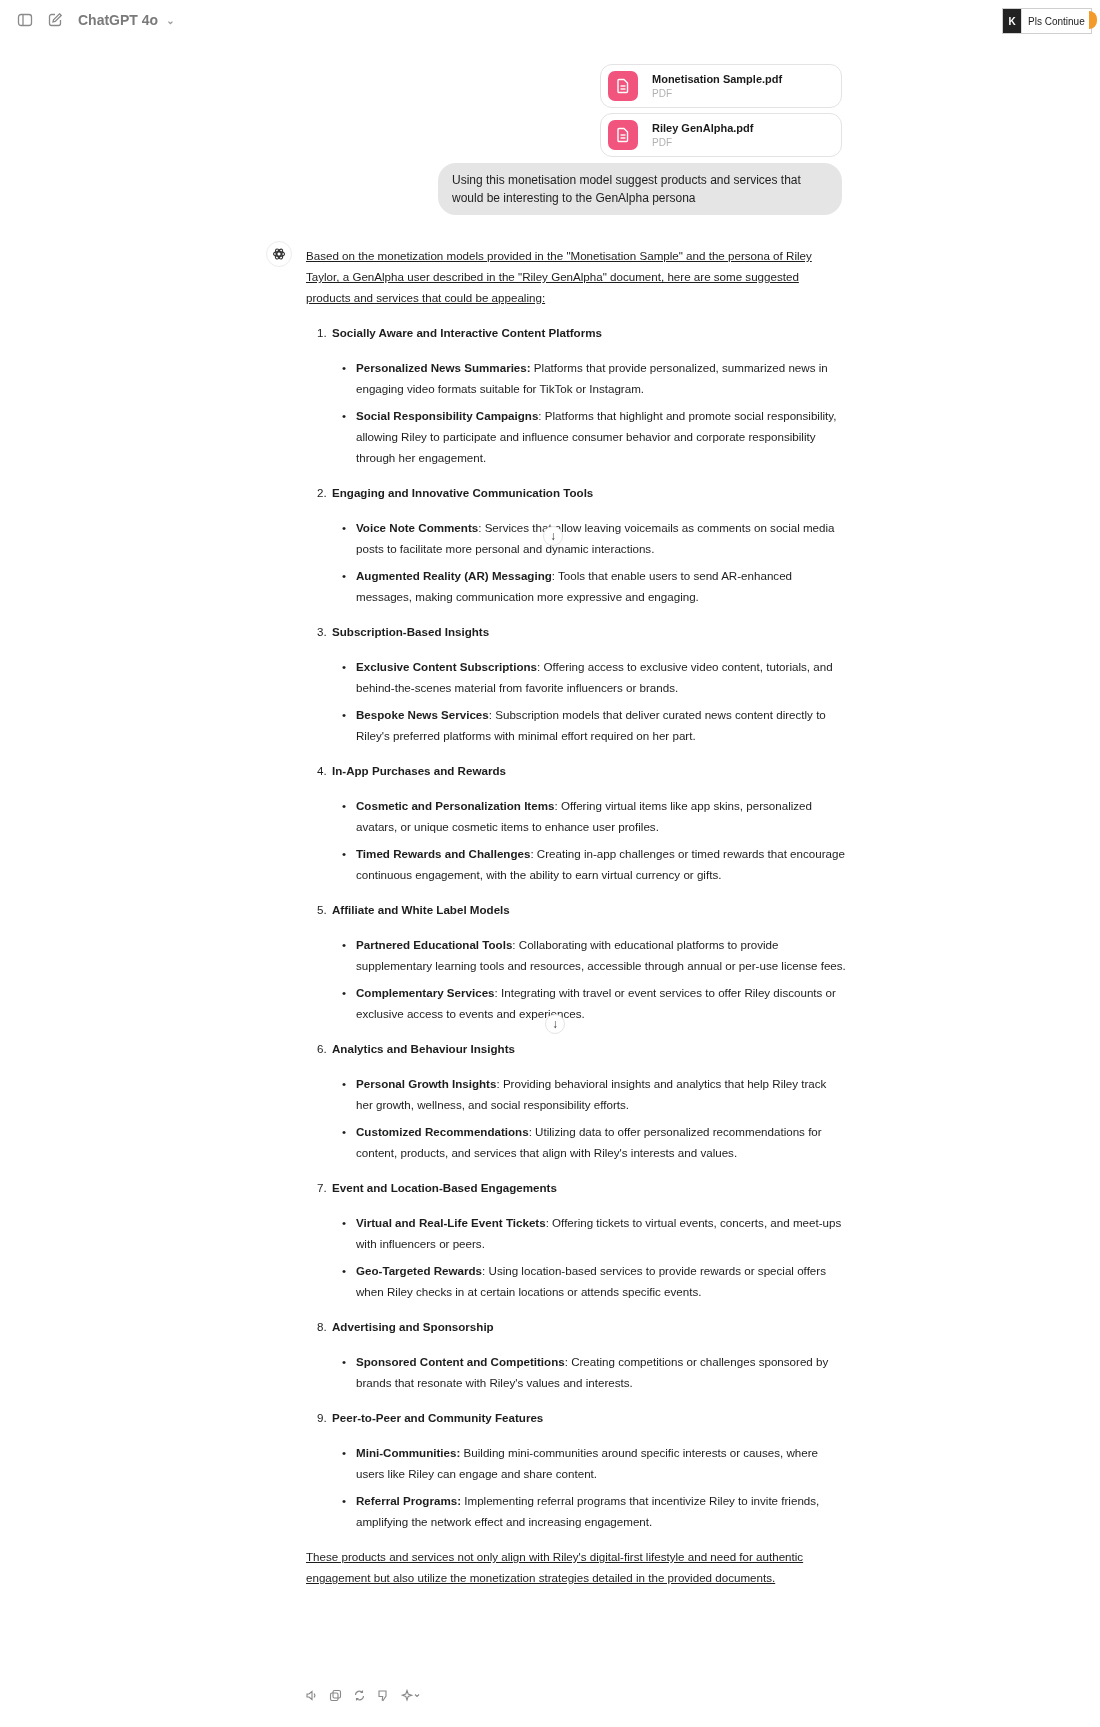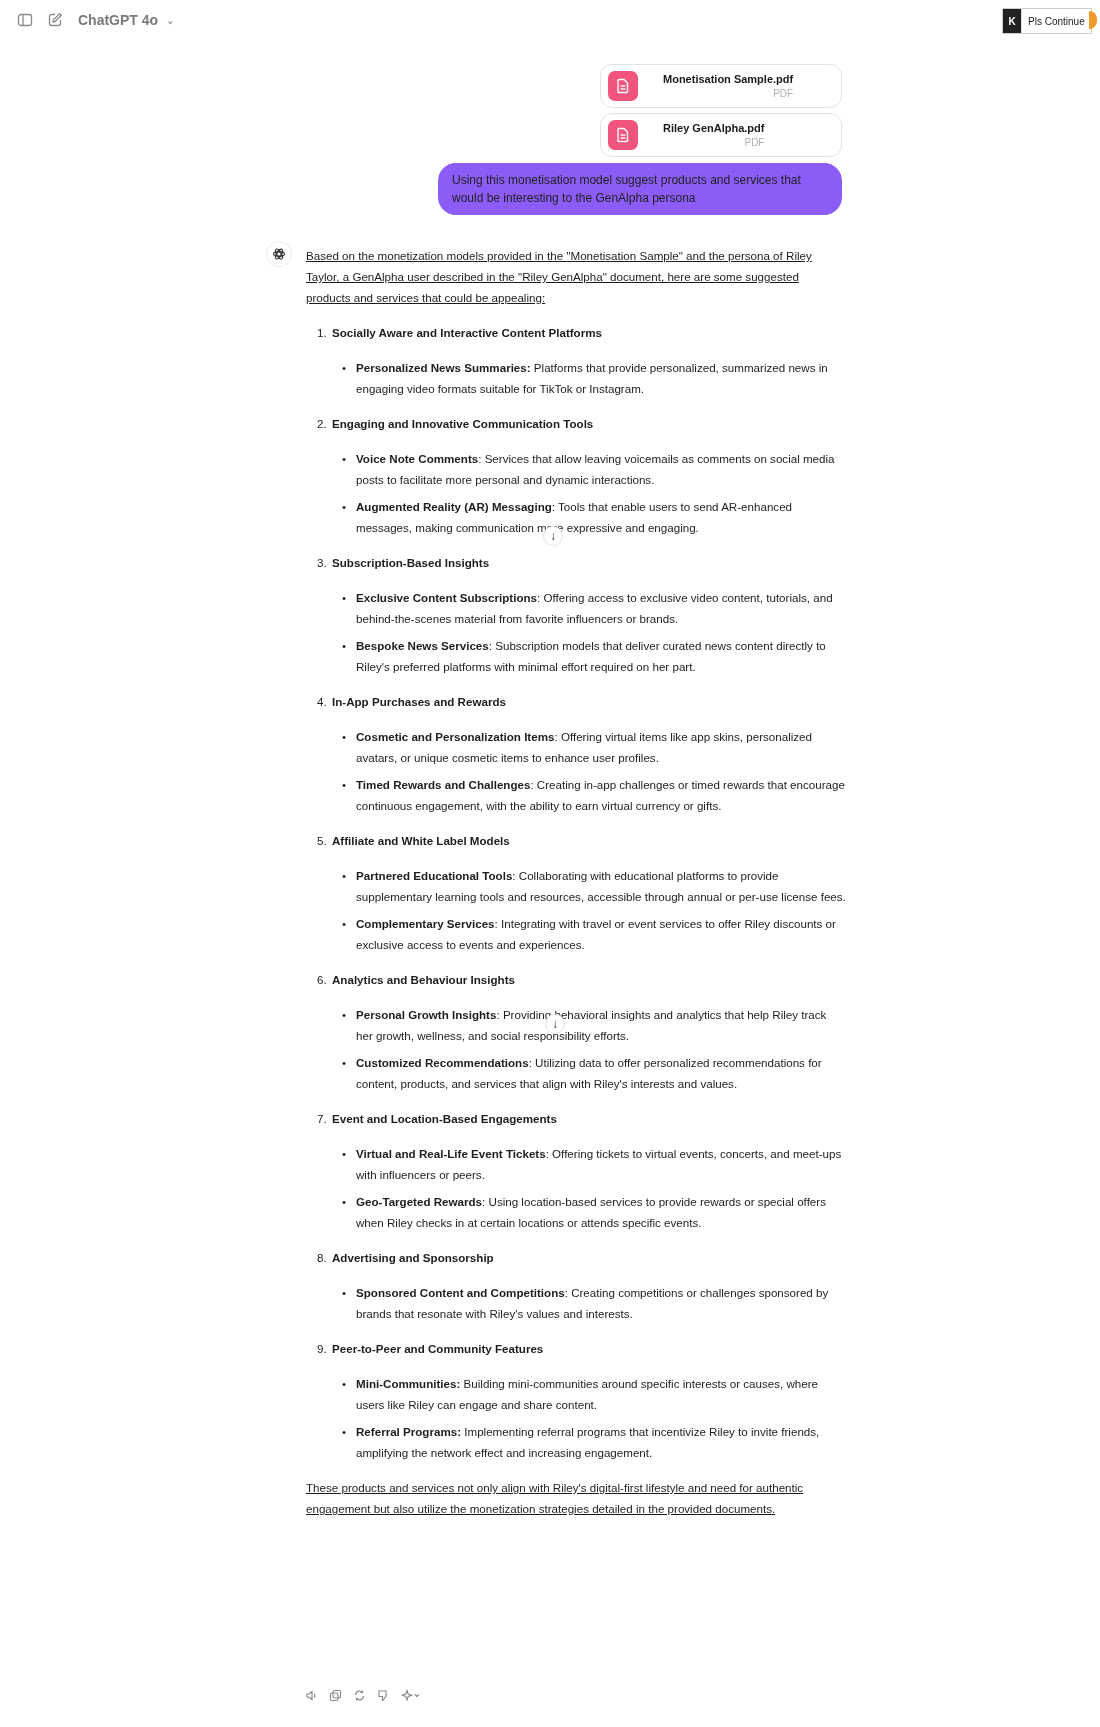--- a/index.html
+++ b/index.html
@@ -10,25 +10,25 @@
   .model { position:absolute; left:78px; top:12px; font-size:14px; color:#7a7a7a; font-weight:600; display:flex; align-items:center; gap:8px; }
   .model .chev { font-size:10px; color:#999; }
   .ext { position:absolute; left:1002px; top:8px; height:24px; display:flex; align-items:stretch;
          border:1px solid #cfcfcf; background:#fff; }
   .ext .k { width:18px; background:#222; color:#fff; font-size:10px; display:flex; align-items:center; justify-content:center; font-weight:700; }
   .ext .lbl { padding:0 6px; font-size:10px; display:flex; align-items:center; color:#222; border-left:1px solid #ddd; }
   .ext .dot { position:absolute; right:-6px; top:2px; width:8px; height:18px; background:#f39a2a; border-radius:0 8px 8px 0; }
 
   .file { position:absolute; left:600px; width:240px; height:42px; border:1px solid #e3e3e3; border-radius:12px; background:#fff; display:flex; align-items:center; }
   .file .fi { width:30px; height:30px; background:#f1547d; border-radius:7px; margin-left:7px; display:flex; align-items:center; justify-content:center; }
-  .file .meta { margin-left:25px; }
+  .file .meta { margin-left:14px; }
   .file .name { font-size:11px; font-weight:700; color:#1a1a1a; }
-  .file .type { font-size:10px; color:#b0b0b0; margin-top:3px;text-align:right; }
-
-  .usermsg { position:absolute; left:438px; top:163px; width:404px; box-sizing:border-box; padding:8px 14px; background:#8b5cf6; border-radius:18px;
+  .file .type { font-size:10px; color:#b0b0b0; margin-top:3px; }
+
+  .usermsg { position:absolute; left:438px; top:163px; width:404px; box-sizing:border-box; padding:8px 14px; background:#e5e5e5; border-radius:18px;
              font-size:12px; line-height:18px; color:#222; }
 
   .avatar { position:absolute; left:266px; top:241px; width:24px; height:24px; border-radius:50%; border:1px solid #ececec; display:flex; align-items:center; justify-content:center; }
 
   .answer { position:absolute; left:306px; top:245px; width:540px; font-size:11.6px; line-height:21px; color:#1d1d1d; }
   .answer p { margin:0;text-decoration:underline; }
   .answer ol { margin:14px 0 0 0; padding:0 0 0 24px; }
   .answer ol > li { margin:0 0 14px 0; padding-left:2px; }
   .answer ol > li > .h { font-weight:700;margin-top:24px; }
   .answer ul { margin:14px 0 0 0; padding:0 0 0 24px; list-style:none; }
@@ -106,20 +106,21 @@
       <ellipse cx="7" cy="7" rx="5.5" ry="2.4" transform="rotate(120 7 7)"></ellipse>
     </svg>
 </div>
 
 <div class="answer">
   <p>Based on the monetization models provided in the "Monetisation Sample" and the persona of Riley Taylor, a GenAlpha user described in the "Riley GenAlpha" document, here are some suggested products and services that could be appealing:</p>
   <ol>
     <li><span class="h">Socially Aware and Interactive Content Platforms</span>
       <ul>
         <li><b>Personalized News Summaries:</b><span> Platforms that provide personalized, summarized news in engaging video formats suitable for TikTok or Instagram.</span></li>
+        <li><b>Social Responsibility Campaigns</b><span>: Platforms that highlight and promote social responsibility, allowing Riley to participate and influence consumer behavior and corporate responsibility through her engagement.</span></li>
       </ul></li>
     <li><span class="h">Engaging and Innovative Communication Tools</span>
       <ul>
         <li><b>Voice Note Comments</b><span>: Services that allow leaving voicemails as comments on social media posts to facilitate more personal and dynamic interactions.</span></li>
         <li><b>Augmented Reality (AR) Messaging</b><span>: Tools that enable users to send AR-enhanced messages, making communication more expressive and engaging.</span></li>
       </ul></li>
     <li><span class="h">Subscription-Based Insights</span>
       <ul>
         <li><b>Exclusive Content Subscriptions</b><span>: Offering access to exclusive video content, tutorials, and behind-the-scenes material from favorite influencers or brands.</span></li>
         <li><b>Bespoke News Services</b><span>: Subscription models that deliver curated news content directly to Riley's preferred platforms with minimal effort required on her part.</span></li>

